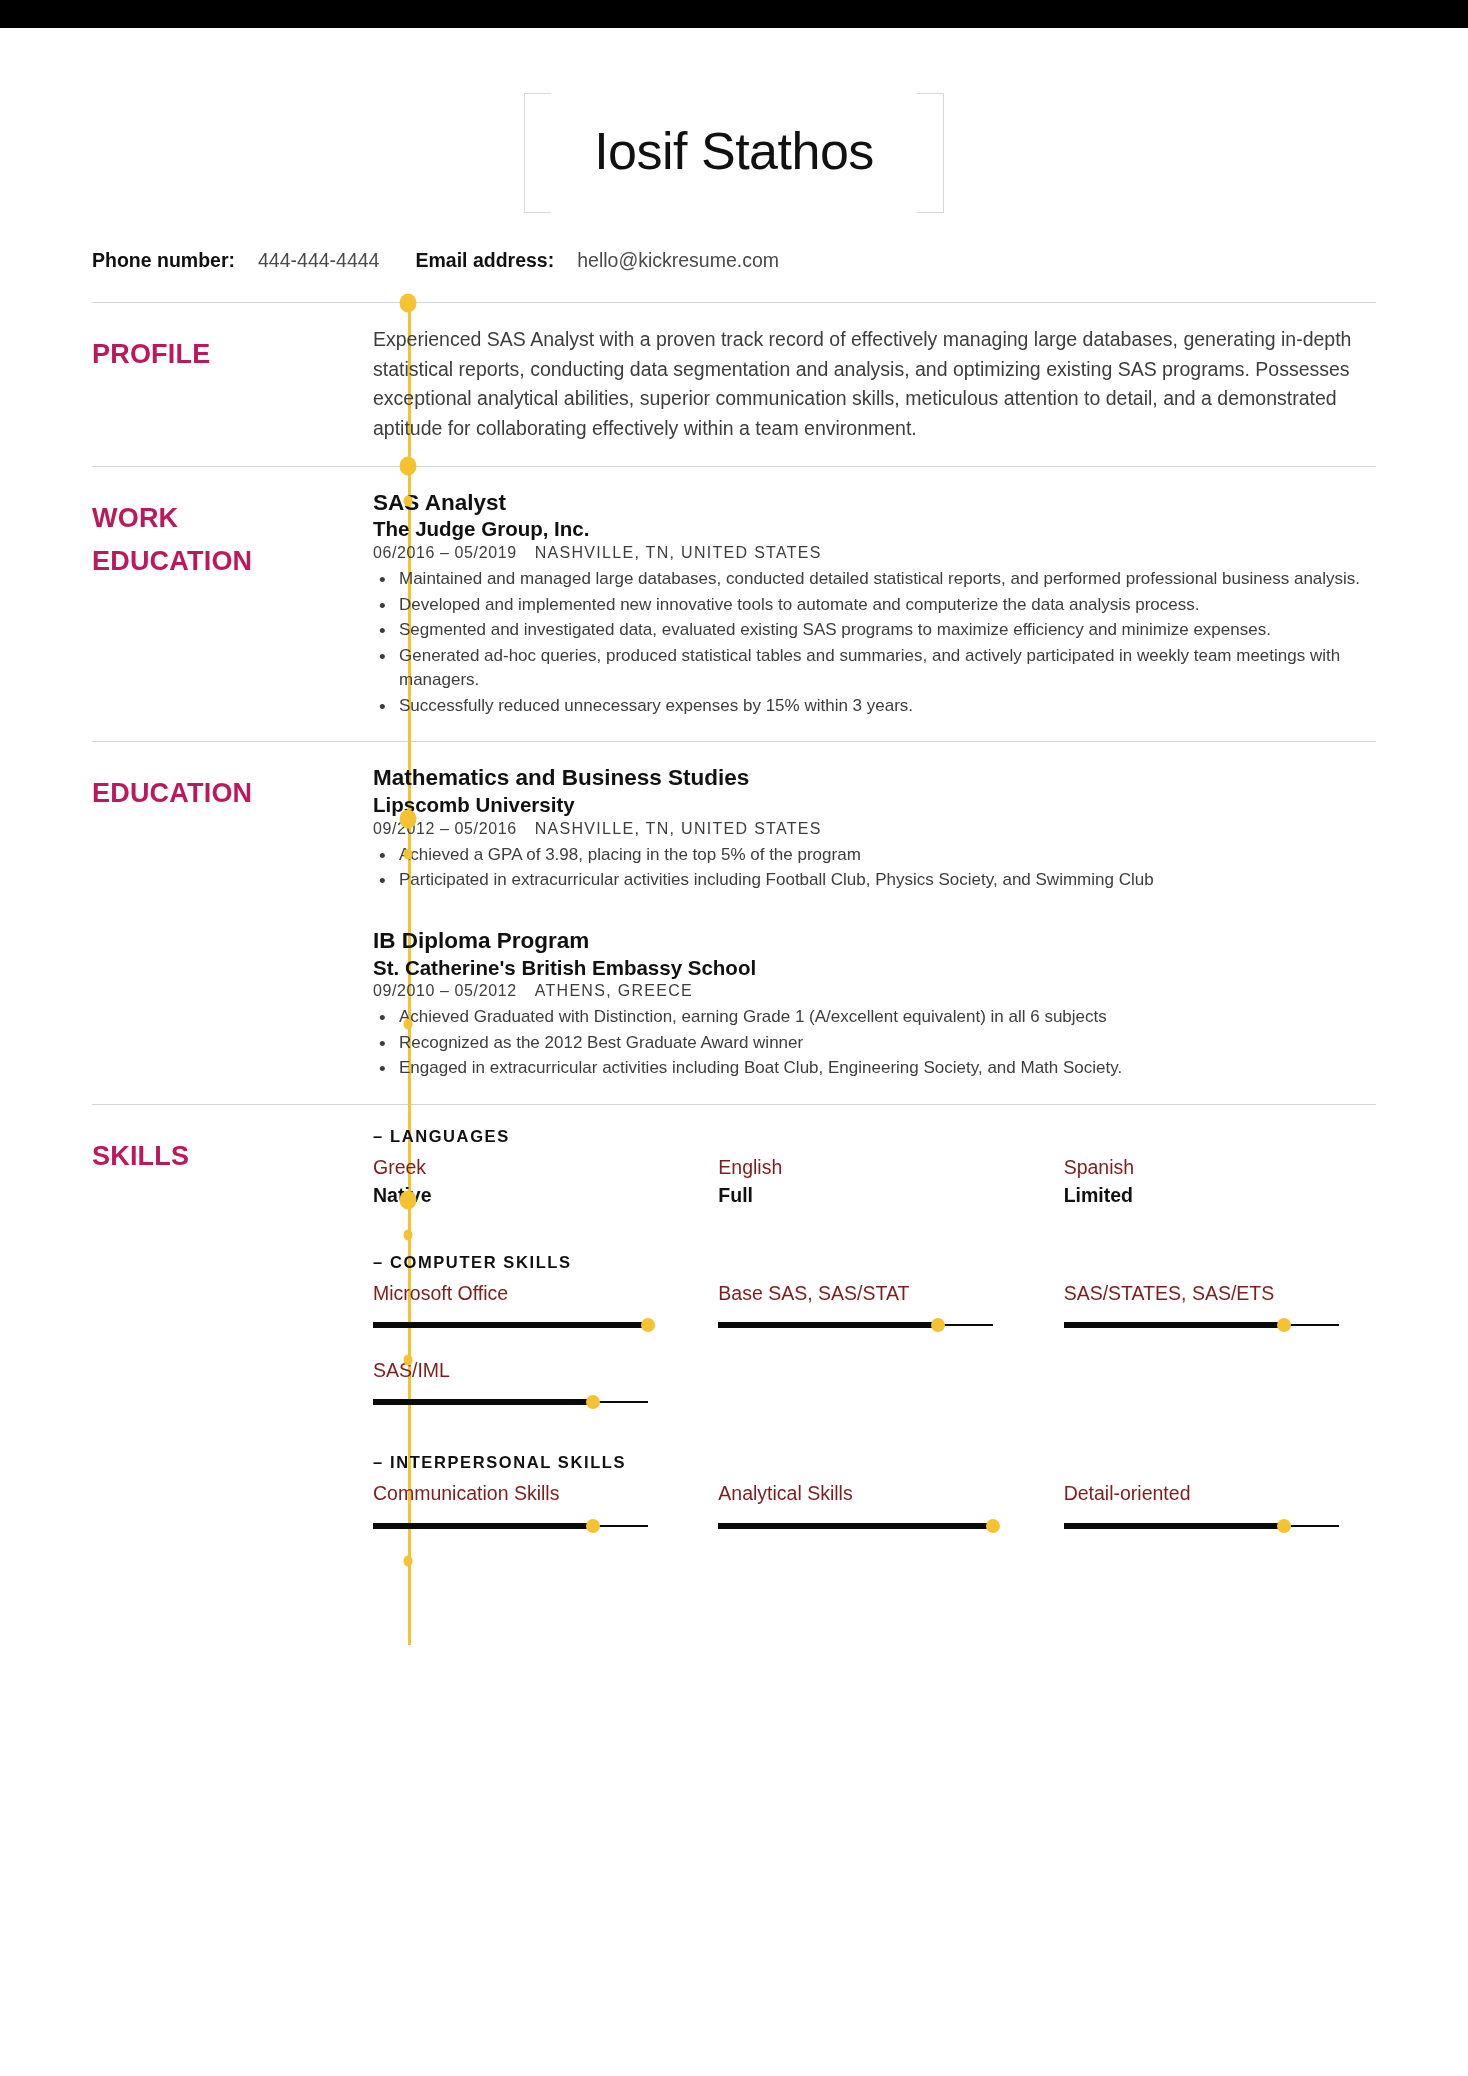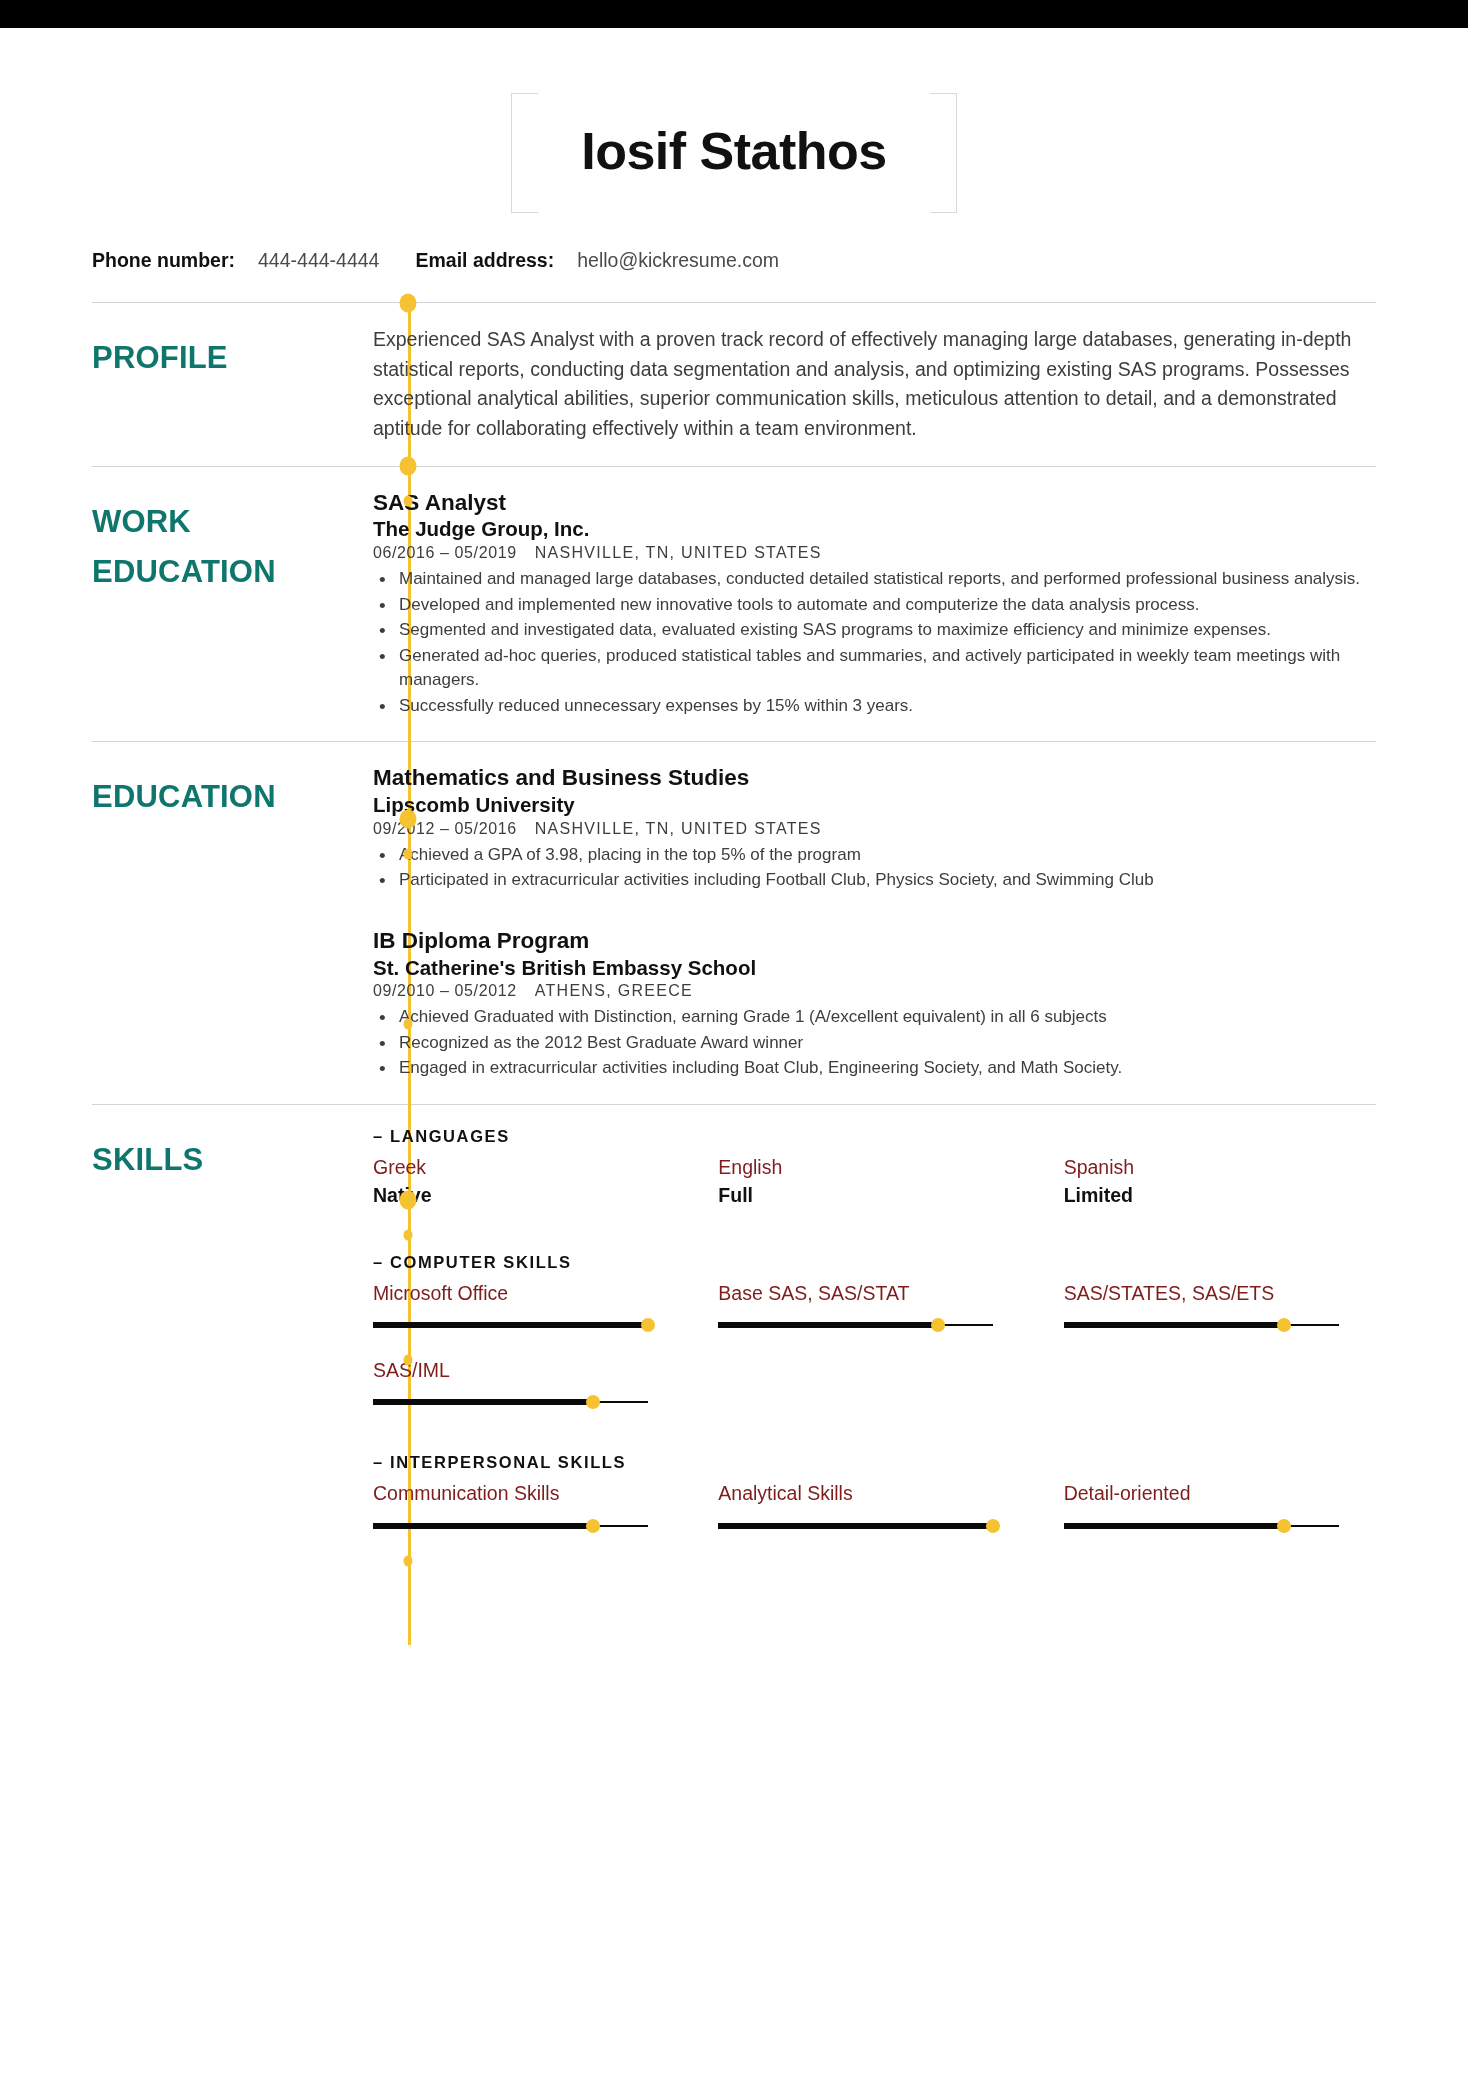--- a/index.html
+++ b/index.html
@@ -53,21 +53,21 @@
   .name-box::before {
     left: 0;
     border-left: 1px solid #d8d8d8;
   }
   .name-box::after {
     right: 0;
     border-right: 1px solid #d8d8d8;
   }
   .name-text {
     font-size: 52px;
-    font-weight: bold;
+    font-weight: normal;
     letter-spacing: -0.5px;
     color: #111111;
     white-space: nowrap;
   }
 
   
   .contact {
     margin: 38px 0 0 92px;
     font-size: 19.5px;
     color: #3b3b3b;
@@ -138,24 +138,24 @@
     z-index: 3;
   }
 
   .sec-label {
     width: 316px;
     padding-left: 92px;
     padding-top: 30px;
     flex: 0 0 316px;
   }
   .sec-label h2 {
-    font-size: 31px;
+    font-size: 27px;
     font-weight: bold;
     letter-spacing: 0.2px;
-    color: #0f766e;
+    color: #be185d;
     line-height: 1.62;
   }
 
   .sec-body {
     flex: 1;
     padding-left: 57px;
     padding-right: 92px;
     padding-top: 22px;
     padding-bottom: 22px;
     position: relative;

